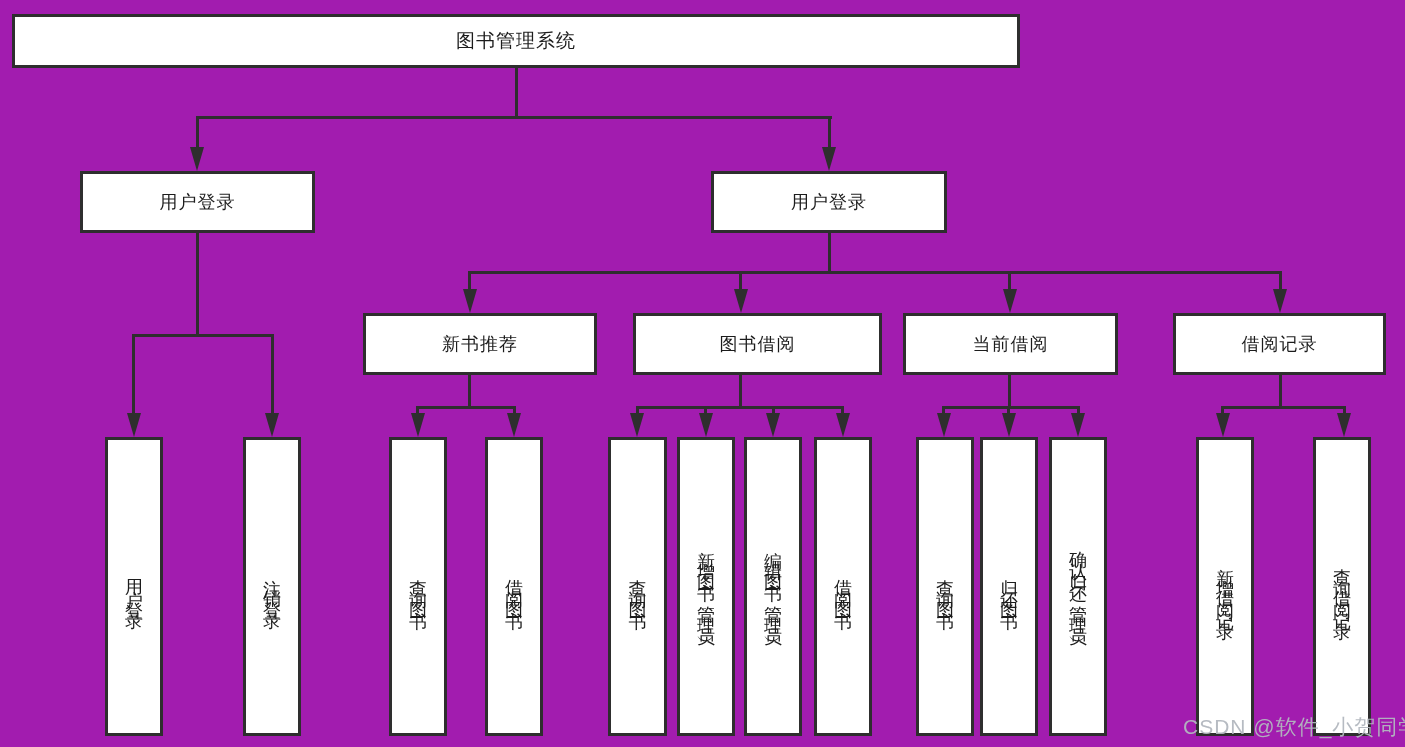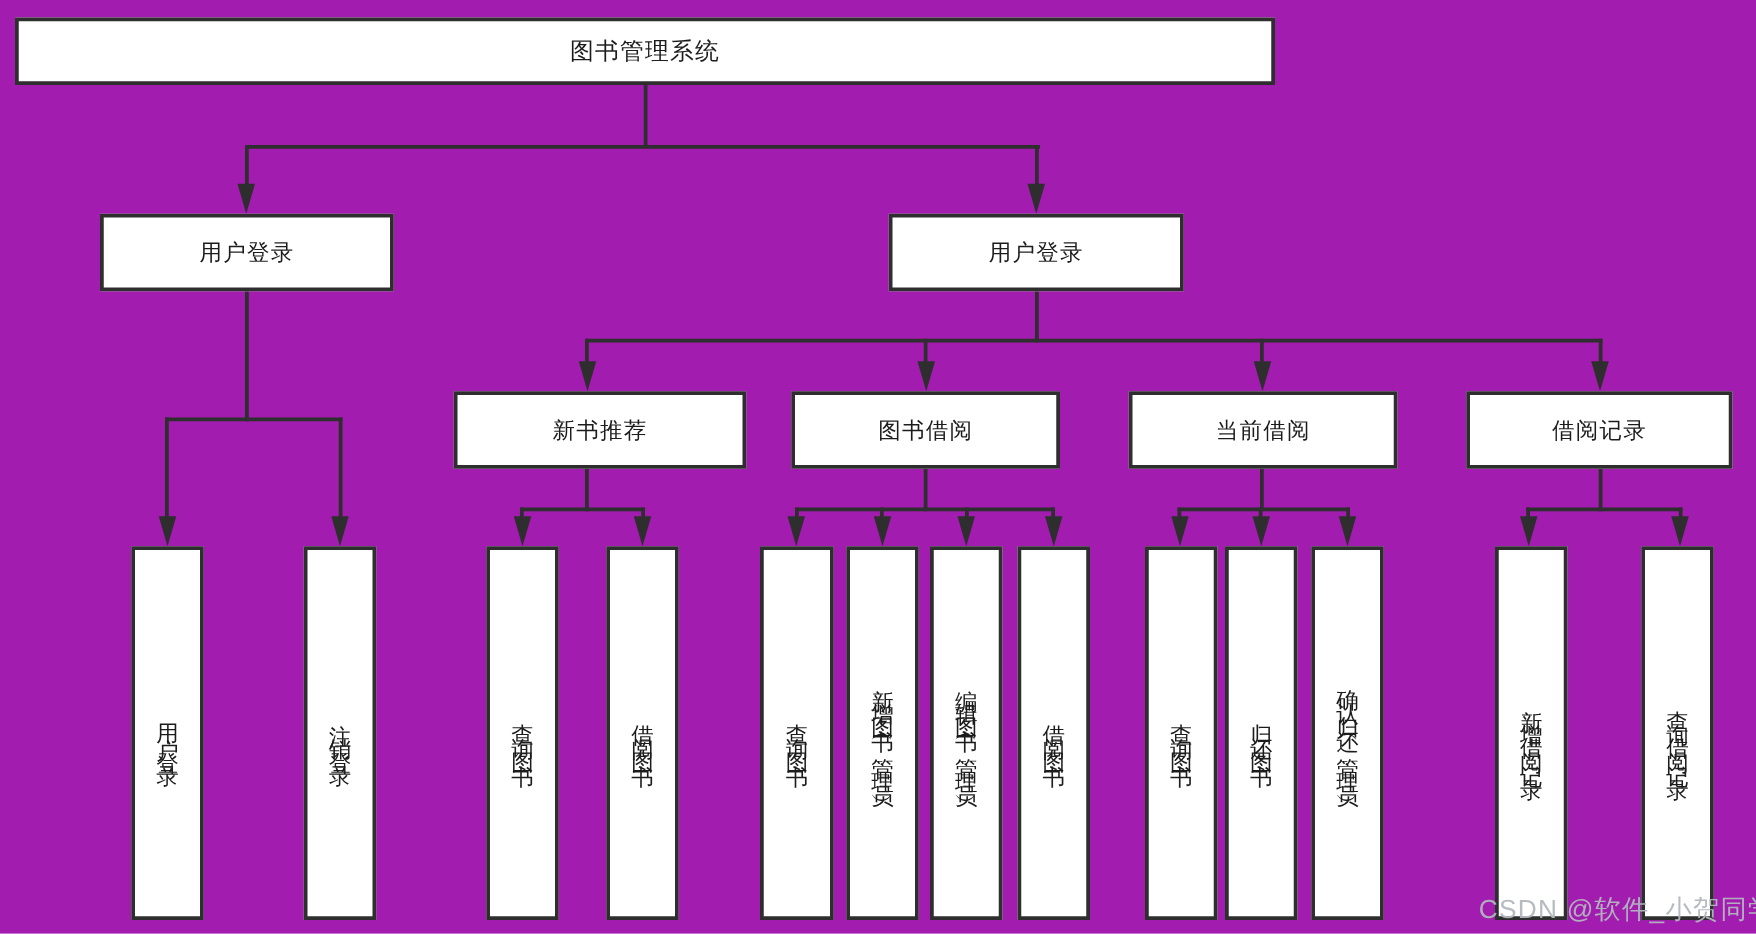--- a/index.html
+++ b/index.html
@@ -103,21 +103,21 @@
   <div class="vline" style="left:739px; top:271px; height:22px;"></div>
   <div class="arw" style="left:734px; top:289px;"></div>
   <div class="vline" style="left:1008px; top:271px; height:22px;"></div>
   <div class="arw" style="left:1003px; top:289px;"></div>
   <div class="vline" style="left:1279px; top:271px; height:22px;"></div>
   <div class="arw" style="left:1273px; top:289px;"></div>
 
   <div class="box" style="left:363px; top:313px; width:234px; height:62px;">
     <span>新书推荐</span>
   </div>
-  <div class="box" style="left:633px; top:313px; width:215px; height:62px;">
+  <div class="box" style="left:633px; top:313px; width:249px; height:62px;">
     <span>图书借阅</span>
   </div>
   <div class="box" style="left:903px; top:313px; width:215px; height:62px;">
     <span>当前借阅</span>
   </div>
   <div class="box" style="left:1173px; top:313px; width:213px; height:62px;">
     <span>借阅记录</span>
   </div>
 
   <div class="vline" style="left:468px; top:375px; height:34px;"></div>

